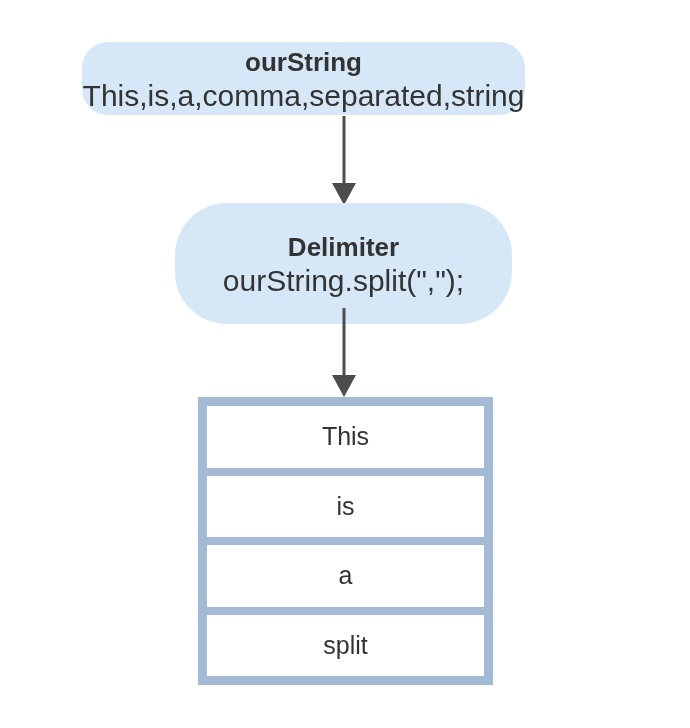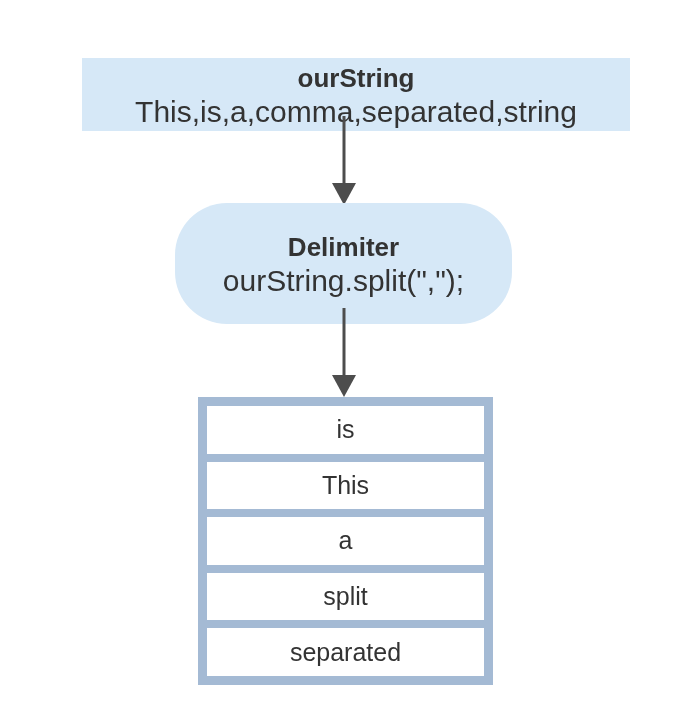--- a/index.html
+++ b/index.html
@@ -35,23 +35,24 @@
   }
   .node-title {
     font-weight: bold;
     font-size: 26px;
   }
   .node-text {
     font-size: 30px;
   }
   .source-node {
     left: 82px;
-    top: 58px;
-    width: 548px;
+    top: 42px;
+    width: 443px;
     height: 73px;
+    border-radius: 26px;
   }
   .delimiter-node {
     left: 175px;
     top: 203px;
     width: 337px;
     height: 121px;
     border-radius: 52px;
   }
   .arrow {
     position: absolute;
@@ -109,20 +110,19 @@
     <div class="node-text">ourString.split(",");</div>
   </div>
 
   <svg class="arrow arrow-2" viewBox="0 0 28 90" aria-hidden="true">
     <line x1="14" y1="1" x2="14" y2="70"></line>
     <polygon points="2,68 26,68 14,90"></polygon>
   </svg>
 
   <div class="result-table">
 
-  <div class="result-row">is</div>
-      <div class="result-row">This</div>
+  <div class="result-row">This</div>
+      <div class="result-row">is</div>
       <div class="result-row">a</div>
       <div class="result-row">split</div>
-      <div class="result-row">separated</div>
     </div>
 
 </div>
 
 </body></html>

